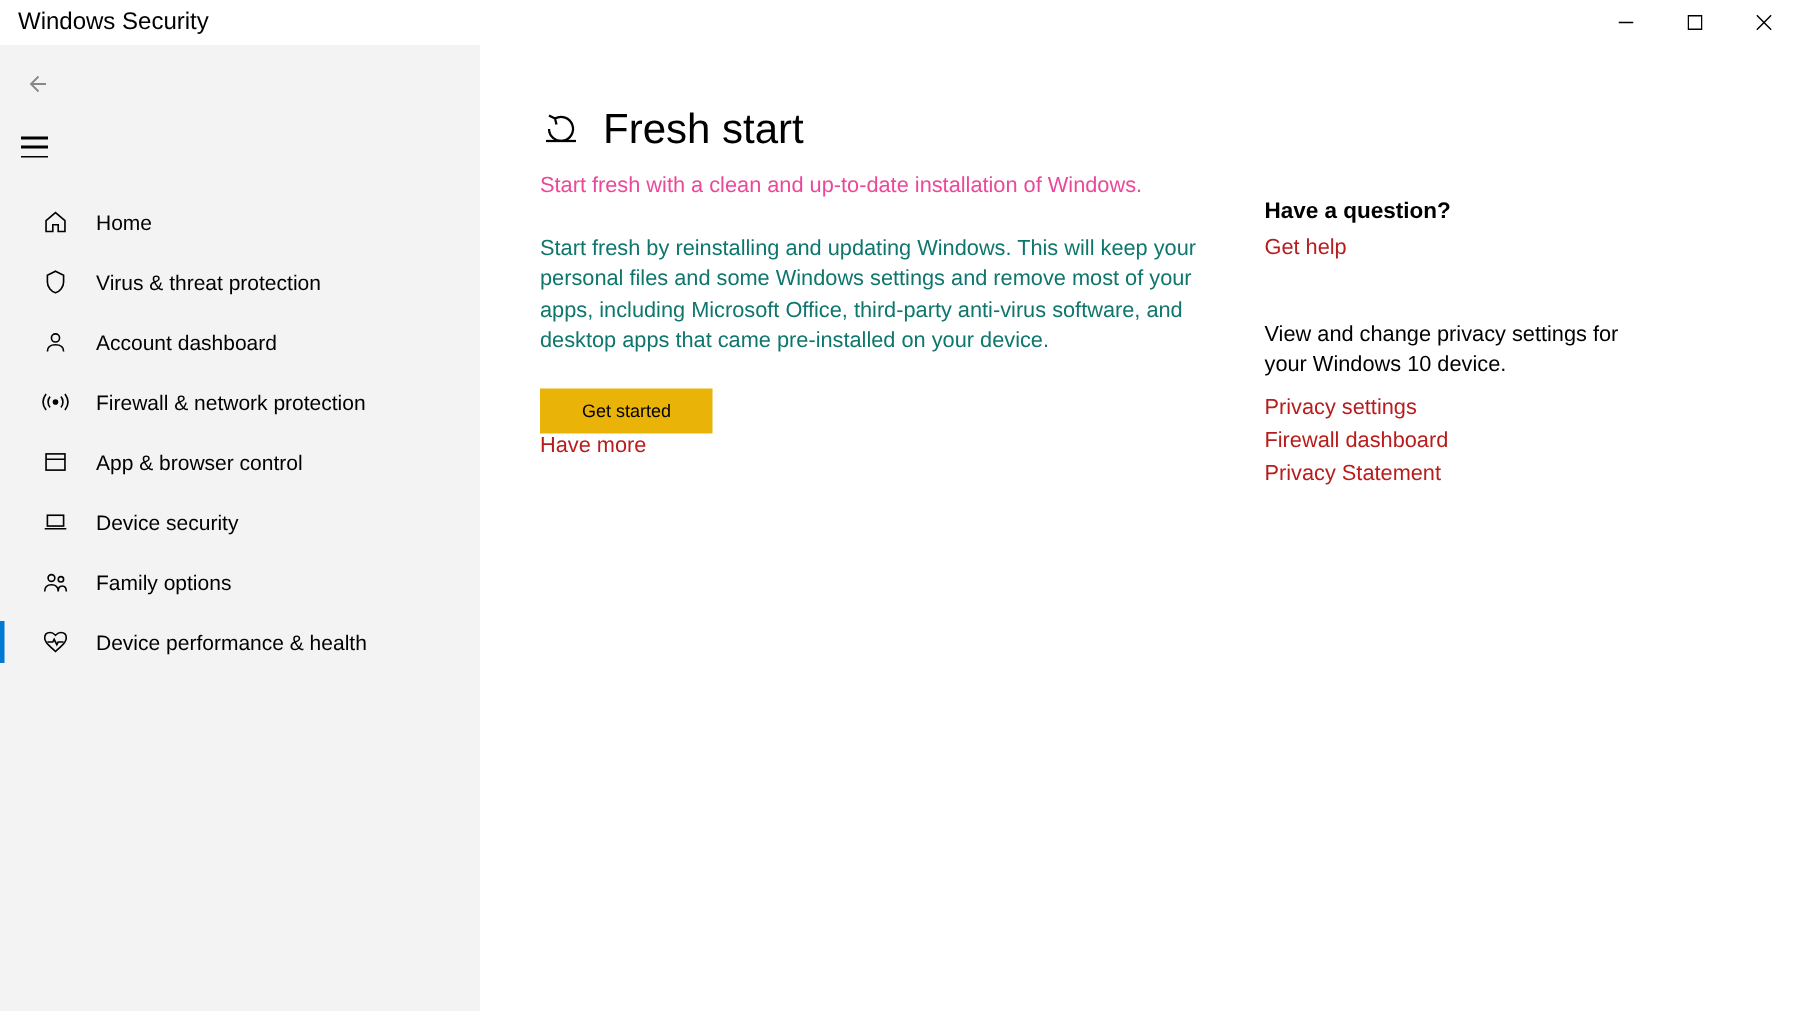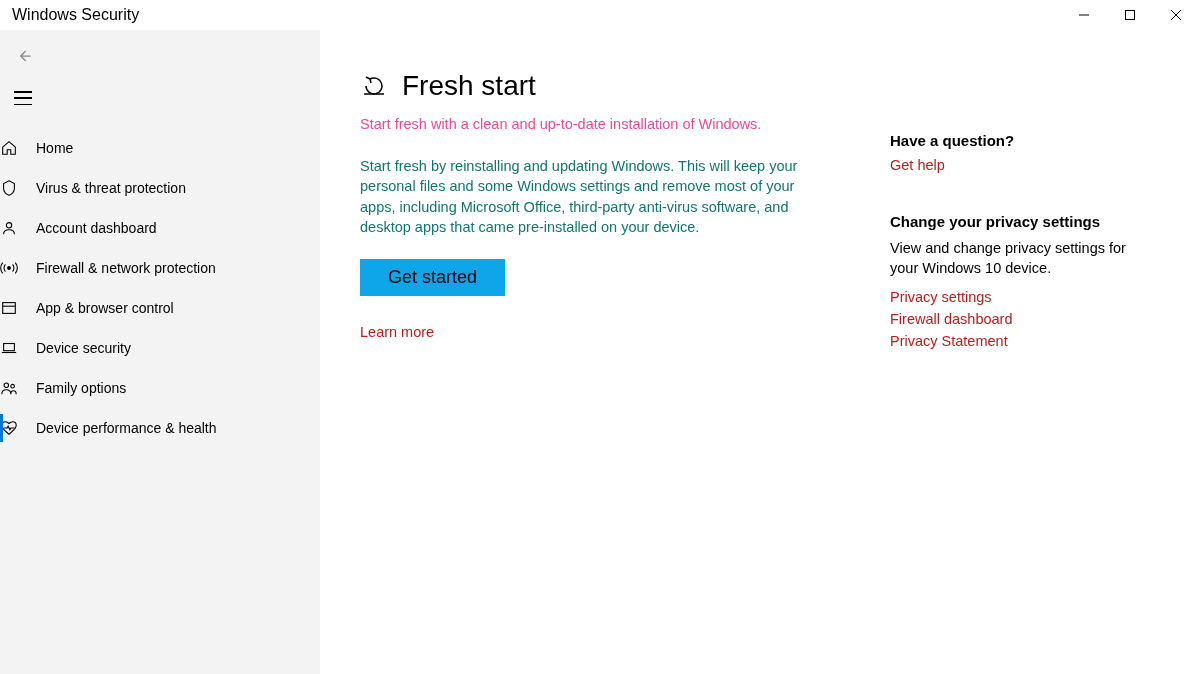--- a/index.html
+++ b/index.html
@@ -65,21 +65,21 @@
     display: flex; flex-direction: column; justify-content: space-between;
   }
   .hamburger span {
     display: block; height: 1.5px; background: #000;
   }
 
   .nav-item {
     height: 40px;
     display: flex;
     align-items: center;
-    padding-left: 0;
+    padding-left: 28px;
     gap: 18px;
     cursor: default;
     position: relative;
   }
   .nav-item.selected::before {
     content: "";
     position: absolute;
     left: 0; top: 6px; bottom: 6px;
     width: 3px;
     background: #0078d4;
@@ -90,21 +90,20 @@
   }
   .nav-icon svg { width: 18px; height: 18px; stroke: #000; fill: none; stroke-width: 1.2; }
   .nav-label {
     font-size: 14px;
   }
 
   .main {
     flex: 1;
     display: flex;
     padding: 40px 40px 0 40px;
-    gap: 60px;
   }
   .content {
     width: 470px;
   }
   .page-header {
     display: flex;
     align-items: center;
     gap: 14px;
     margin-bottom: 14px;
   }
@@ -122,39 +121,39 @@
     margin: 0 0 24px 0;
     color: #ec4899;
   }
   .body-text {
     font-size: 14.5px;
     line-height: 1.4;
     margin: 0 0 22px 0;
     color: #0f766e;
   }
   .btn {
-    background: #0ea5e9;
+    background: #eab308;
     border: none;
     padding: 8px 28px;
-    font-size: 18px;
+    font-size: 12px;
     font-family: inherit;
     cursor: default;
-    margin-bottom: 28px;
     display: inline-block;
   }
   .link {
     color: #b91c1c;
     font-size: 14.5px;
     cursor: pointer;
     display: block;
   }
 
   .aside {
     width: 260px;
     padding-top: 62px;
+    margin-left: 13px;
   }
   .aside-section {
     margin-bottom: 40px;
   }
   .aside-heading {
     font-size: 15px;
     font-weight: 600;
     margin: 0 0 8px 0;
   }
   .aside-text {
@@ -295,30 +294,29 @@
           <svg viewBox="0 0 28 28">
               <path d="M6 14 A8 8 0 1 0 10 7 M10 7 L6 5 M10 7 L11 11" stroke-width="1.5"></path>
               <line x1="4" y1="22" x2="24" y2="22" stroke-width="1.5"></line>
             </svg>
         </span>
         <h1 class="page-title">Fresh start</h1>
       </div>
       <p class="subtitle">Start fresh with a clean and up-to-date installation of Windows.</p>
       <p class="body-text">Start fresh by reinstalling and updating Windows. This will keep your personal files and some Windows settings and remove most of your apps, including Microsoft Office, third-party anti-virus software, and desktop apps that came pre-installed on your device.</p>
       <button class="btn">Get started</button>
-      <span class="link">Learn more</span>
+      <span class="link">Have more</span>
     </div>
 
     <div class="aside">
       <div class="aside-section">
         <p class="aside-heading">Have a question?</p>
         <span class="link">Get help</span>
       </div>
       <div class="aside-section">
-        <p class="aside-heading">Change your privacy settings</p>
         <p class="aside-text">View and change privacy settings for your Windows 10 device.</p>
         <span class="link">Privacy settings</span>
         <span class="link">Firewall dashboard</span>
         <span class="link">Privacy Statement</span>
       </div>
     </div>
   </div>
 
 </div>
 

